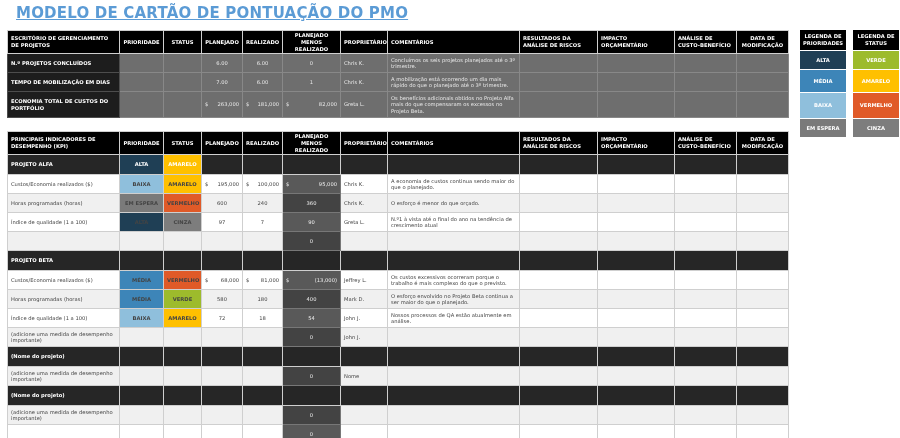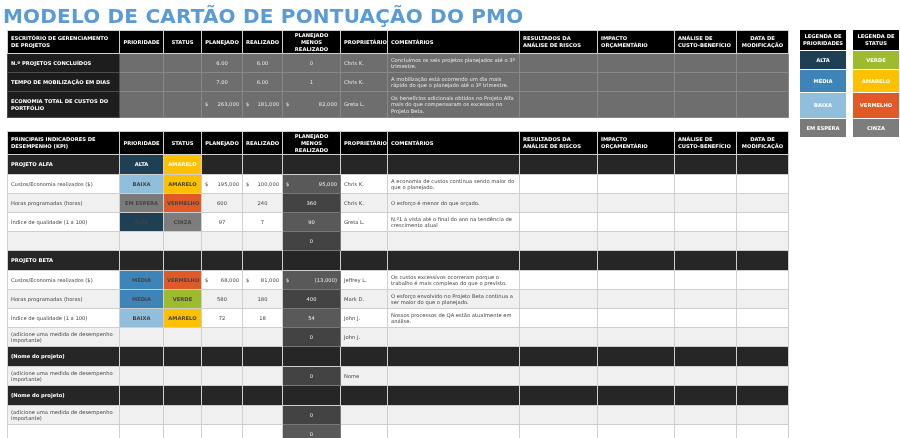--- a/index.html
+++ b/index.html
@@ -1,18 +1,18 @@
 <!DOCTYPE html>
 <html><head>
 <meta charset="utf-8">
 <style>
   * { box-sizing: border-box; margin: 0; padding: 0; }
   html, body { width: 900px; height: 438px; background: #ffffff; overflow: hidden; }
   body { font-family: "DejaVu Sans", sans-serif; position: relative; color: #333; }
-  .title { position: absolute; left: 3px; top: 4px; font-size: 20px; font-weight: bold; color: #5b9bd5; letter-spacing: 0.2px; font-family: "DejaVu Sans", sans-serif; }
+  .title { position: absolute; left: 16px; top: 4px; font-size: 15px; font-weight: bold; color: #5b9bd5; letter-spacing: 0.2px; font-family: "DejaVu Sans", sans-serif; text-decoration: underline; }
   table.grid { position: absolute; left: 7px; border-collapse: collapse; table-layout: fixed; }
   table.grid td { border: 1px solid #cfcfcf; font-size: 5.2px; padding: 1px 3px; overflow: hidden; vertical-align: middle; line-height: 1.3; }
   .hdr td { background: #000; color: #fff; font-weight: bold; font-size: 5.3px; border-color: #4d4d4d; }
   .hdr td.c { text-align: center; }
   .rowlabel-dark { background: #1d1d1d; color: #fff; font-weight: bold; border-color: #4d4d4d !important; }
   .cellgray { background: #6e6e6e; color: #e8e8e8; border-color: #888 !important; }
   .proj td { background: #262626; color: #fff; font-weight: bold; border-color: #4d4d4d; height: 20px; }
   .white td { background: #fff; color: #444; }
   .light td { background: #f0f0f0; color: #444; }
   td.diff { background: #595959 !important; color: #eee !important; text-align: center; border-color: #777 !important; }

